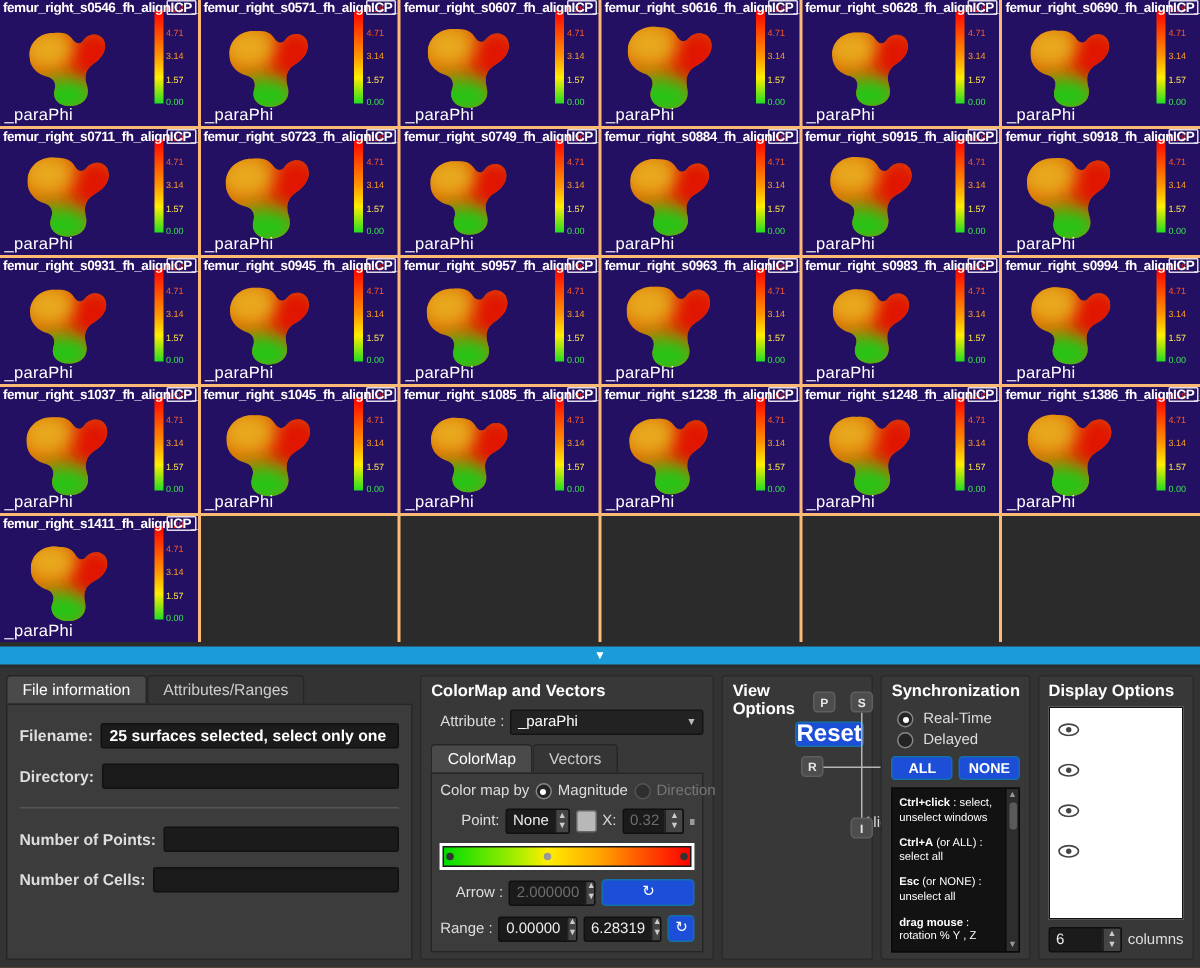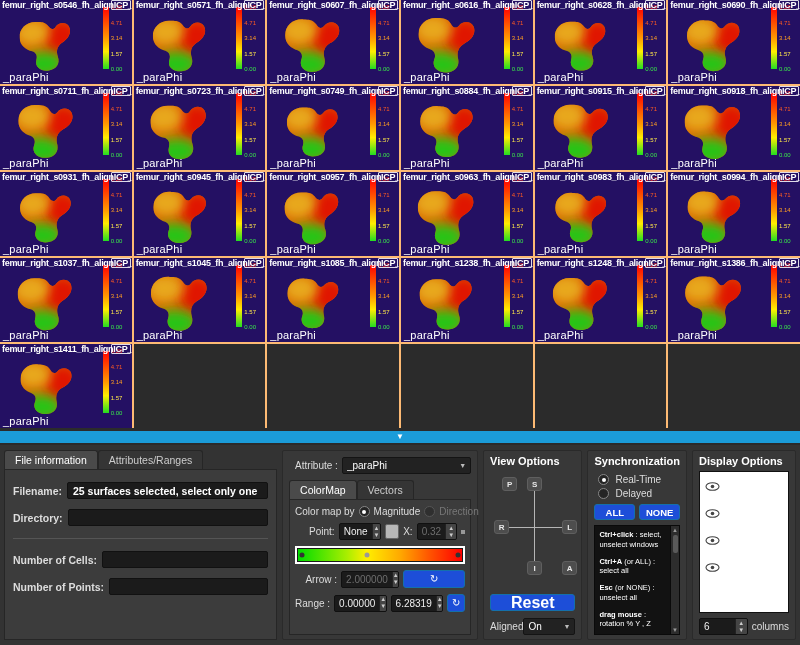--- a/index.html
+++ b/index.html
@@ -102,21 +102,21 @@
   .dothandle { width:4px; height:4px; background:#999; margin-left:auto; }
 
   .gradwrap { border:2px solid #fff; background:#1a1a1a; padding:1px; position:relative; height:18px; }
   .gradbar { height:100%; background:linear-gradient(to right,#00dc00 0%, #aaee00 30%, #ffee00 42%, #ffaa00 62%, #ff5500 80%, #ff0000 100%); }
   .ghandle { position:absolute; width:5px; height:5px; border-radius:50%; top:50%; transform:translate(-50%,-50%); }
   .blue-btn { background:#1d4ed8; border:1px solid #1470ab; border-radius:3px; color:#fff;
               display:flex; align-items:center; justify-content:center; font-weight:bold; cursor:pointer; }
   .circ-ic { font-size:10px; line-height:10px; font-weight:normal; }
 
   
-  .view-group { width:101px; display:flex; flex-direction:column; }
+  .view-group { width:101px; display:flex; flex-direction:row; }
   .compass { position:relative; height:102px; margin-top:4px; }
   .cline { position:absolute; background:#b5b5b5; }
   .vbtn { position:absolute; width:15px; height:14px; background:#4d4d4d; border:1px solid #5f5f5f;
           border-radius:3px; color:#e8e8e8; font-size:8px; font-weight:bold; display:flex;
           align-items:center; justify-content:center; cursor:pointer; }
   .reset-btn { height:17px; font-size:16px; margin-top:26px; }
   .aligned-row { display:flex; align-items:center; justify-content:space-between; margin-top:7px; }
   .aligned-row .combo { flex:0 0 52px; }
 
   
@@ -785,31 +785,32 @@
         <div class="frow">
           <label>Filename:</label>
           <div class="tinput">25 surfaces selected, select only one</div>
         </div>
         <div class="frow">
           <label>Directory:</label>
           <div class="tinput"></div>
         </div>
         <div class="sepline"></div>
         <div class="frow">
+          <label>Number of Points:</label>
+          <div class="tinput"></div>
+        </div>
+        <div class="frow">
           <label>Number of Cells:</label>
           <div class="tinput"></div>
         </div>
-        <div class="frow">
-          <label>Number of Points:</label>
-          <div class="tinput"></div>
-        </div>
       </div>
     </div>
 
     <div class="group cmap-group">
+      <div class="group-title">ColorMap and Vectors</div>
       <div class="attr-row">
         <span class="blabel">Attribute :</span>
         <div class="combo">
           <span class="cval">_paraPhi</span>
           <span class="carr">▼</span>
         </div>
       </div>
       <div class="tabbar">
         <div class="tab active">ColorMap</div>
         <div class="tab">Vectors</div>

